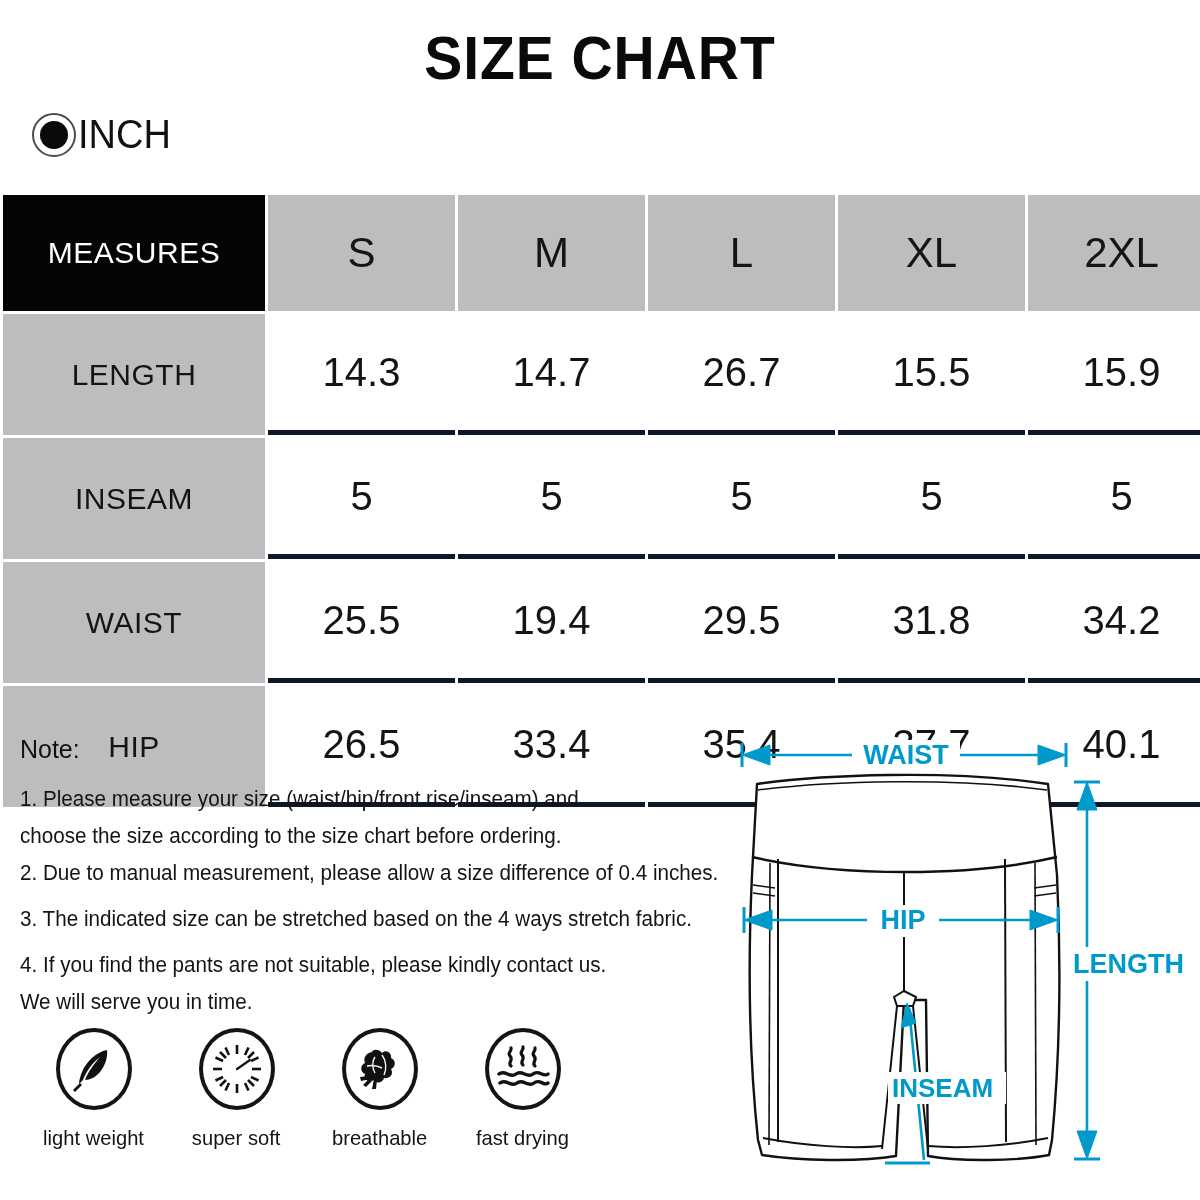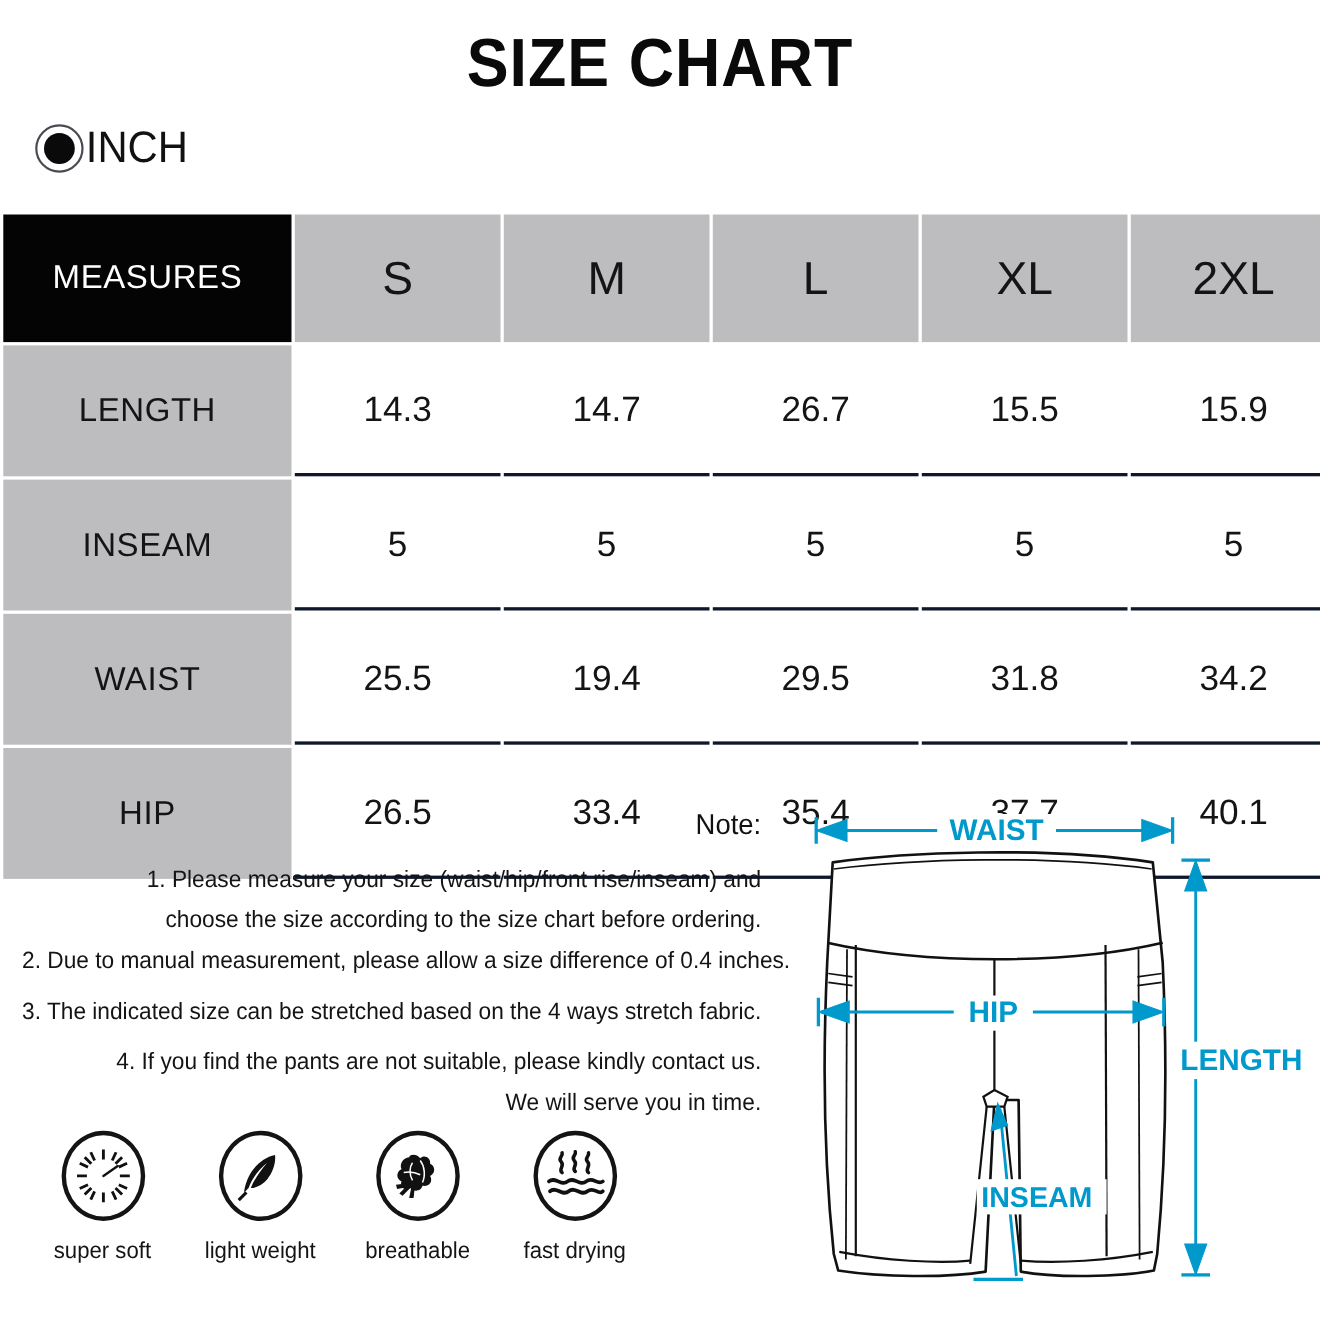--- a/index.html
+++ b/index.html
@@ -99,31 +99,30 @@
   }
   .cell-rowlabel {
     background: #bdbdc0;
     color: #141414;
     font-size: 30px;
     letter-spacing: 0.5px;
   }
   .cell-value {
     background: #ffffff;
     color: #141414;
-    font-size: 32px;
-    border-bottom: 3px solid #0f172a;
+    font-size: 40px;
+    border-bottom: 5px solid #0f172a;
   }
 
   
   #note-block {
     position: absolute;
     left: 20px;
     top: 734px;
     width: 700px;
-    text-align: right;
   }
   #note-heading {
     font-size: 26px;
     color: #111111;
     margin-bottom: 16px;
     transform: scaleX(0.96);
     transform-origin: left center;
   }
   .note-line {
     font-size: 21.5px;
@@ -254,20 +253,32 @@
   <div class="note-line">3. The indicated size can be stretched based on the 4 ways stretch fabric.</div>
   <div class="note-gap"></div>
   <div class="note-line">4. If you find the pants are not suitable, please kindly contact us.</div>
   <div class="note-line">We will serve you in time.</div>
 </div>
 
 <div id="features">
 
   <div class="feature">
     <div class="feature-circle">
+      <svg width="56" height="56" viewBox="0 0 56 56">
+        <g fill="#111111">
+          <path d="M41 9 C30 11 20 21 16 31 C14 36 13 40 13 43 L17 39 C20 31 26 22 34 16 C28 23 22 31 19 39 C24 39 30 36 34 31 C39 25 42 16 41 9 Z"></path>
+          <path d="M14 42 L7 49 L9 51 L16 44 Z"></path>
+        </g>
+      </svg>
+    </div>
+    <div class="feature-label">light weight</div>
+  </div>
+
+  <div class="feature">
+    <div class="feature-circle">
       <svg width="58" height="58" viewBox="0 0 58 58">
         <g stroke="#111111" stroke-width="2.6" stroke-linecap="butt">
           <line x1="29" y1="5" x2="29" y2="14"></line>
           <line x1="29" y1="44" x2="29" y2="53"></line>
           <line x1="5" y1="29" x2="14" y2="29"></line>
           <line x1="44" y1="29" x2="53" y2="29"></line>
           <line x1="12" y1="12" x2="18" y2="18"></line>
           <line x1="40" y1="40" x2="46" y2="46"></line>
           <line x1="12" y1="46" x2="18" y2="40"></line>
           <line x1="40" y1="18" x2="46" y2="12"></line>
@@ -283,32 +294,20 @@
         <line x1="29" y1="29" x2="42" y2="20" stroke="#111111" stroke-width="2.2" stroke-linecap="round"></line>
       </svg>
     </div>
     <div class="feature-label">super soft</div>
   </div>
 
   <div class="feature">
     <div class="feature-circle">
       <svg width="56" height="56" viewBox="0 0 56 56">
         <g fill="#111111">
-          <path d="M41 9 C30 11 20 21 16 31 C14 36 13 40 13 43 L17 39 C20 31 26 22 34 16 C28 23 22 31 19 39 C24 39 30 36 34 31 C39 25 42 16 41 9 Z"></path>
-          <path d="M14 42 L7 49 L9 51 L16 44 Z"></path>
-        </g>
-      </svg>
-    </div>
-    <div class="feature-label">light weight</div>
-  </div>
-
-  <div class="feature">
-    <div class="feature-circle">
-      <svg width="56" height="56" viewBox="0 0 56 56">
-        <g fill="#111111">
           <path d="M20 11 C14 12 11 17 13 22 C8 24 8 31 13 33 C11 38 16 42 21 39 C24 43 31 42 32 37 C38 38 42 33 39 28 C44 26 44 19 39 17 C40 12 34 8 30 12 C27 8 21 8 20 11 Z"></path>
           <path d="M19 36 L11 44 L14 46 L21 39 Z"></path>
           <path d="M22 38 L20 48 L24 48 L25 39 Z"></path>
           <path d="M17 35 L8 36 L9 40 L19 38 Z"></path>
         </g>
         <g fill="none" stroke="#ffffff" stroke-width="1.4">
           <path d="M23 16 C20 20 20 27 23 32"></path>
           <path d="M30 14 C34 19 35 28 32 34"></path>
           <path d="M15 25 C20 24 26 25 30 27"></path>
         </g>

